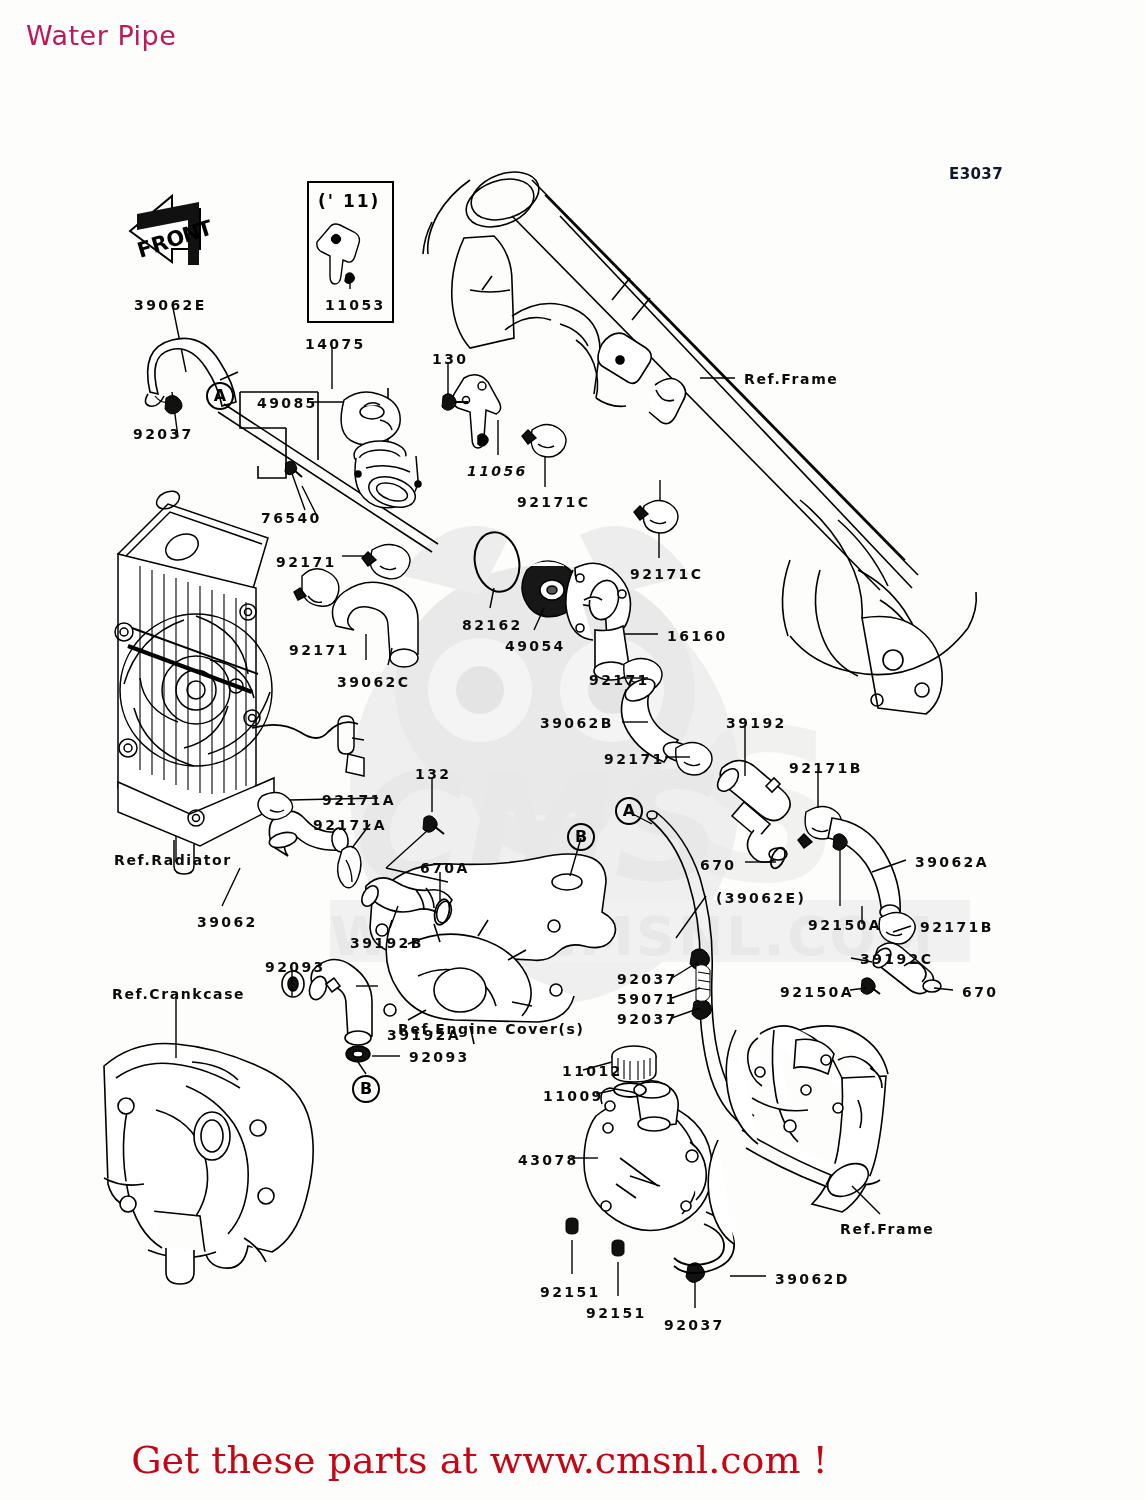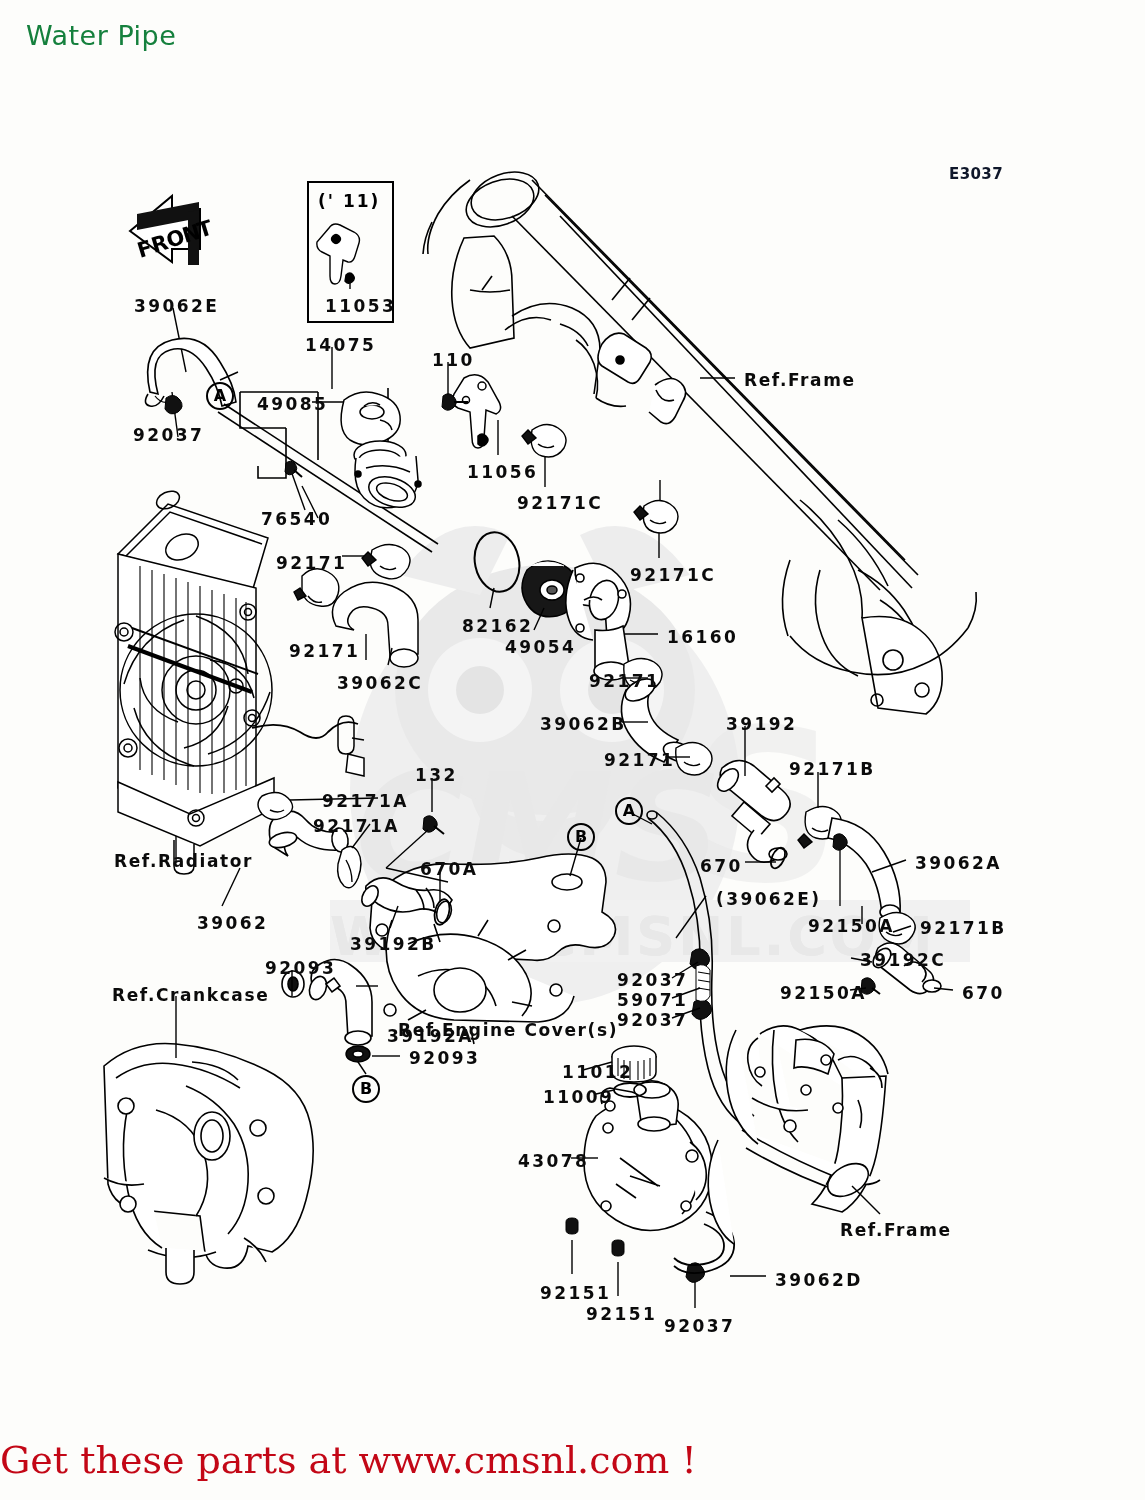--- a/index.html
+++ b/index.html
@@ -3,55 +3,55 @@
 <meta charset="utf-8">
 <title>Water Pipe</title>
 <style>
   html,body{margin:0;padding:0;background:#fdfdfb;}
   body{width:1145px;height:1500px;position:relative;overflow:hidden;
        font-family:"DejaVu Sans","Liberation Sans",sans-serif;}
 
   
   #page-title{
     position:absolute;left:26px;top:20px;
-    font-size:27px;color:#15803d;font-weight:400;
+    font-size:27px;color:#be185d;font-weight:400;
     letter-spacing:.5px;font-family:"DejaVu Sans",sans-serif;
   }
 
   
   #diagram-code{
     position:absolute;left:949px;top:165px;
     font-size:15px;font-weight:bold;color:#0f172a;
     font-family:"DejaVu Sans",sans-serif;letter-spacing:.4px;
   }
 
   
   #canvas{position:absolute;left:0;top:0;width:1145px;height:1420px;}
   #canvas svg{position:absolute;left:0;top:0;}
 
   
   .lbl{
     position:absolute;
     font-family:"DejaVu Sans",sans-serif;
-    font-weight:bold;font-size:17px;color:#0b0b0b;
+    font-weight:bold;font-size:14px;color:#0b0b0b;
     letter-spacing:2.4px;white-space:nowrap;line-height:1;
   }
   .lbl.ref{letter-spacing:1.6px;}
 
   
   .callout{
     position:absolute;width:28px;height:28px;border:2px solid #000;
     border-radius:50%;box-sizing:border-box;
     font-family:"DejaVu Sans",sans-serif;font-weight:bold;font-size:16px;
     color:#000;text-align:center;line-height:24px;background:transparent;
   }
 
   
   #footer{
-    position:absolute;left:0;top:1438px;width:959px;text-align:left;
+    position:absolute;left:0;top:1438px;width:959px;text-align:center;
     font-family:"DejaVu Serif","Liberation Serif",serif;
     font-size:38px;color:#c30716;font-weight:400;letter-spacing:0px;
   }
 
   
   .wm{fill:#ececec;}
   .wmtxt{fill:#e8e8e8;font-family:"DejaVu Sans",sans-serif;font-weight:bold;}
 </style>
 </head>
 <body>
@@ -604,25 +604,25 @@
   <g fill="none" stroke="#000" stroke-width="1.8">
     <ellipse cx="778" cy="858" rx="6" ry="11" transform="rotate(24 778 858)"></ellipse>
   </g>
 </svg>
 </div>
 
 <div id="labels">
     <div class="lbl" style="left: 134px; top: 298px;">39062E</div>
     <div class="lbl" style="left: 325px; top: 298px;">11053</div>
     <div class="lbl" style="left: 305px; top: 337px;">14075</div>
-    <div class="lbl" style="left: 432px; top: 352px;">110</div>
+    <div class="lbl" style="left: 432px; top: 352px;">130</div>
     <div class="lbl ref" style="left: 744px; top: 372px;">Ref.Frame</div>
     <div class="lbl" style="left: 257px; top: 396px;">49085</div>
     <div class="lbl" style="left: 133px; top: 427px;">92037</div>
-    <div class="lbl" style="left: 467px; top: 464px;">11056</div>
+    <div class="lbl" style="left: 467px; top: 464px; font-style: italic;">11056</div>
     <div class="lbl" style="left: 261px; top: 511px;">76540</div>
     <div class="lbl" style="left: 517px; top: 495px;">92171C</div>
     <div class="lbl" style="left: 276px; top: 555px;">92171</div>
     <div class="lbl" style="left: 630px; top: 567px;">92171C</div>
     <div class="lbl" style="left: 462px; top: 618px;">82162</div>
     <div class="lbl" style="left: 505px; top: 639px;">49054</div>
     <div class="lbl" style="left: 667px; top: 629px;">16160</div>
     <div class="lbl" style="left: 289px; top: 643px;">92171</div>
     <div class="lbl" style="left: 337px; top: 675px;">39062C</div>
     <div class="lbl" style="left: 589px; top: 673px;">92171</div>

